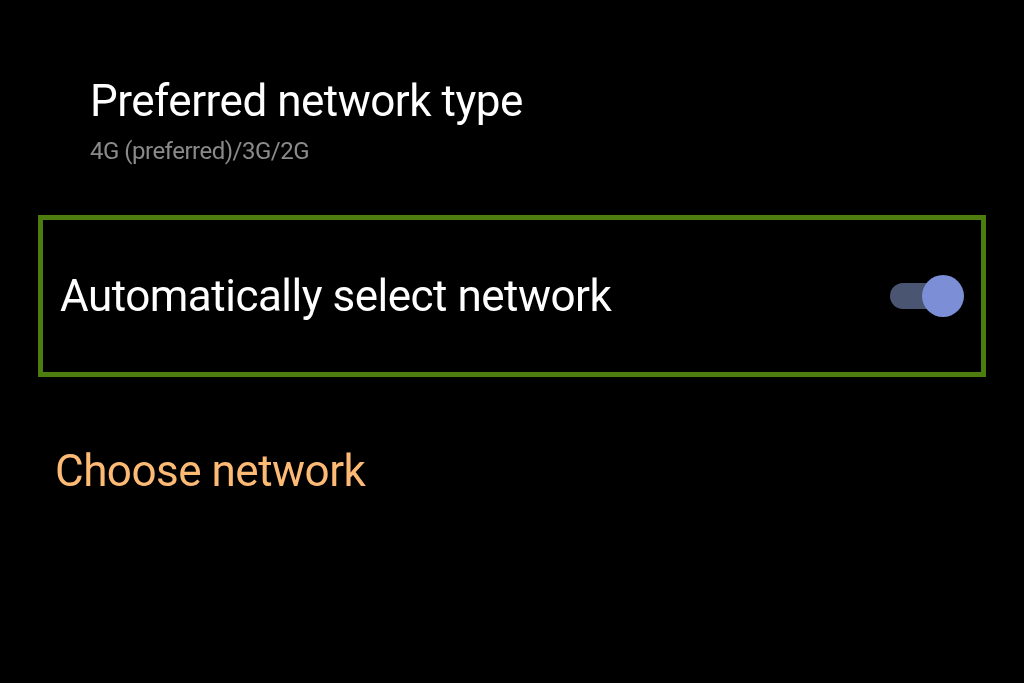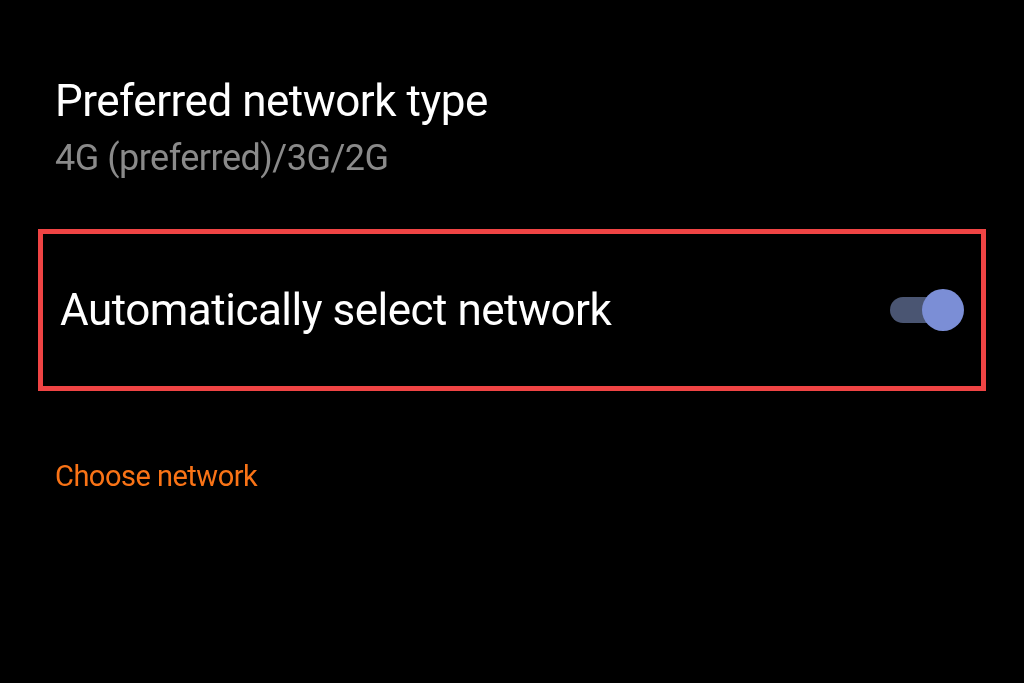--- a/index.html
+++ b/index.html
@@ -17,36 +17,37 @@
     }
     .settings-container {
       padding: 0;
     }
     .setting-item {
       padding: 0 55px;
     }
     .preferred-network {
       padding-top: 75px;
       padding-bottom: 50px;
+      margin-left: 35px;
     }
     .title {
       font-size: 44px;
       font-weight: 400;
       color: #ffffff;
       margin-bottom: 10px;
       letter-spacing: -0.5px;
     }
     .subtitle {
-      font-size: 36px;
+      font-size: 24px;
       font-weight: 400;
       color: #8a8a8a;
       letter-spacing: -0.5px;
     }
     .highlight-box {
-      border: 5px solid #ef4444;
+      border: 5px solid #4d7c0f;
       margin: 0 38px;
       padding: 50px 17px 50px 17px;
       display: flex;
       align-items: center;
       justify-content: space-between;
     }
     .highlight-title {
       font-size: 44px;
       font-weight: 400;
       color: #ffffff;
@@ -75,23 +76,23 @@
       background-color: #7b8ed6;
       border-radius: 50%;
       top: 50%;
       right: 0;
       transform: translateY(-50%);
     }
     .choose-network {
       padding-top: 68px;
     }
     .disabled-title {
-      font-size: 29px;
+      font-size: 44px;
       font-weight: 400;
-      color: #f97316;
+      color: #fdba74;
       margin-bottom: 12px;
       letter-spacing: -0.5px;
     }
     .disabled-subtitle {
       font-size: 36px;
       font-weight: 400;
       color: #5a5a5a;
       letter-spacing: -0.5px;
     }
   </style>

